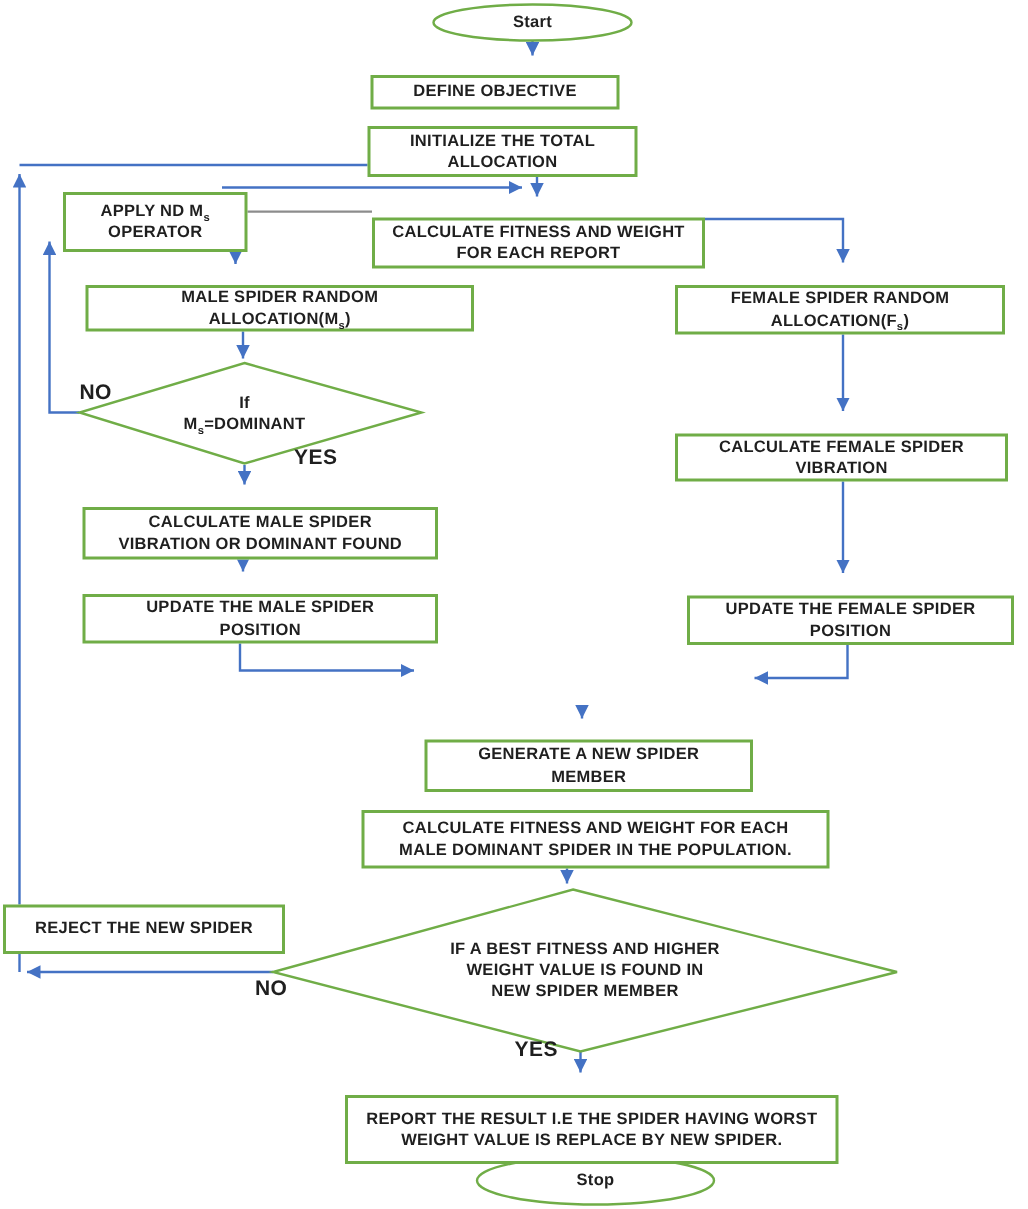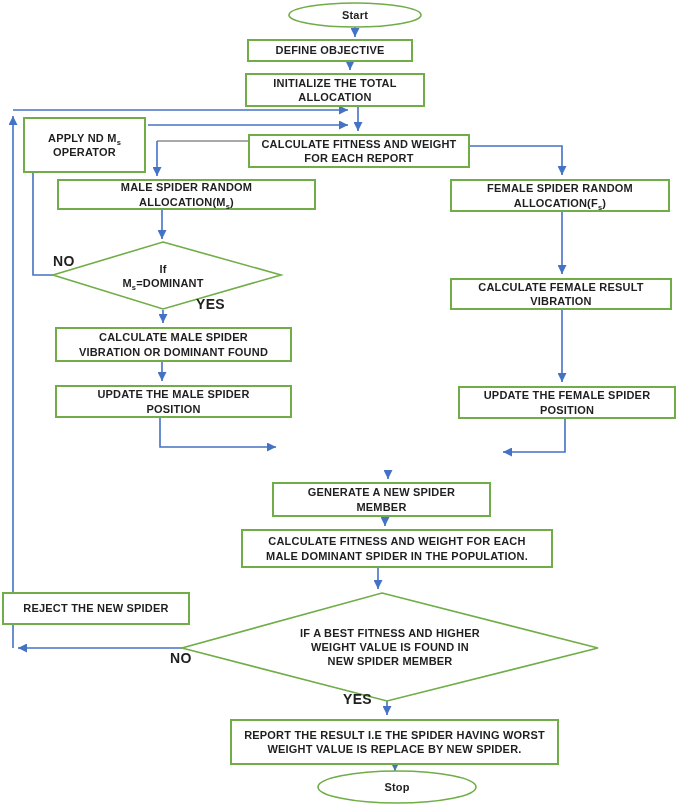--- a/index.html
+++ b/index.html
@@ -6,21 +6,21 @@
   .canvas{
     position:relative;width:685px;height:806px;background:#ffffff;
     font-family:"Liberation Sans",sans-serif;color:#1f1f1f;overflow:hidden;
   }
   .layer{position:absolute;left:0;top:0;}
   .node{
     position:absolute;box-sizing:border-box;background:#ffffff;
     border:2px solid #70AD47;
     display:flex;flex-direction:column;align-items:center;justify-content:center;
     text-align:right;font-weight:bold;font-size:11px;line-height:1.3;
-    letter-spacing:.2px;color:#1f1f1f;z-index:2;
+    letter-spacing:.2px;color:#1f1f1f;z-index:2;margin-top:11px;
   }
   .shape-text{
     position:absolute;display:flex;flex-direction:column;align-items:center;justify-content:center;
     text-align:center;font-weight:bold;font-size:11px;line-height:1.3;letter-spacing:.2px;z-index:2;
   }
   .float-label{
     position:absolute;font-weight:bold;font-size:14px;letter-spacing:.3px;z-index:3;
   }
   sub{font-size:7.5px;line-height:0;}
 </style>
@@ -82,21 +82,21 @@
   <div class="node" style="left:245px;top:73px;width:180px;height:34px">
     <div>INITIALIZE THE TOTAL</div>
     <div>ALLOCATION</div>
   </div>
 
   <div class="node" style="left:248px;top:134px;width:222px;height:34px">
     <div>CALCULATE FITNESS AND WEIGHT</div>
     <div>FOR EACH REPORT</div>
   </div>
 
-  <div class="node" style="left:23px;top:117px;width:123px;height:56px">
+  <div class="node" style="left:42px;top:117px;width:123px;height:40px">
     <div><span>APPLY ND M</span><sub>s</sub></div>
     <div>OPERATOR</div>
   </div>
 
   <div class="node" style="left:57px;top:179px;width:259px;height:31px">
     <div>MALE SPIDER RANDOM</div>
     <div><span>ALLOCATION(M</span><sub>s</sub><span>)</span></div>
   </div>
 
   <div class="shape-text" style="left:93px;top:257px;width:140px;height:38px">
@@ -113,31 +113,31 @@
     <div>UPDATE THE MALE SPIDER</div>
     <div>POSITION</div>
   </div>
 
   <div class="node" style="left:450px;top:179px;width:220px;height:33px">
     <div>FEMALE SPIDER RANDOM</div>
     <div><span>ALLOCATION(F</span><sub>s</sub><span>)</span></div>
   </div>
 
   <div class="node" style="left:450px;top:278px;width:222px;height:32px">
-    <div>CALCULATE FEMALE RESULT</div>
+    <div>CALCULATE FEMALE SPIDER</div>
     <div>VIBRATION</div>
   </div>
 
   <div class="node" style="left:458px;top:386px;width:218px;height:33px">
     <div>UPDATE THE FEMALE SPIDER</div>
     <div>POSITION</div>
   </div>
 
 
-  <div class="node" style="left:272px;top:482px;width:219px;height:35px">
+  <div class="node" style="left:283px;top:482px;width:219px;height:35px">
     <div>GENERATE A NEW SPIDER</div>
     <div>MEMBER</div>
   </div>
 
   <div class="node" style="left:241px;top:529px;width:312px;height:39px">
     <div>CALCULATE FITNESS AND WEIGHT FOR EACH</div>
     <div>MALE DOMINANT SPIDER IN THE POPULATION.</div>
   </div>
 
   <div class="shape-text" style="left:270px;top:625px;width:240px;height:44px">

